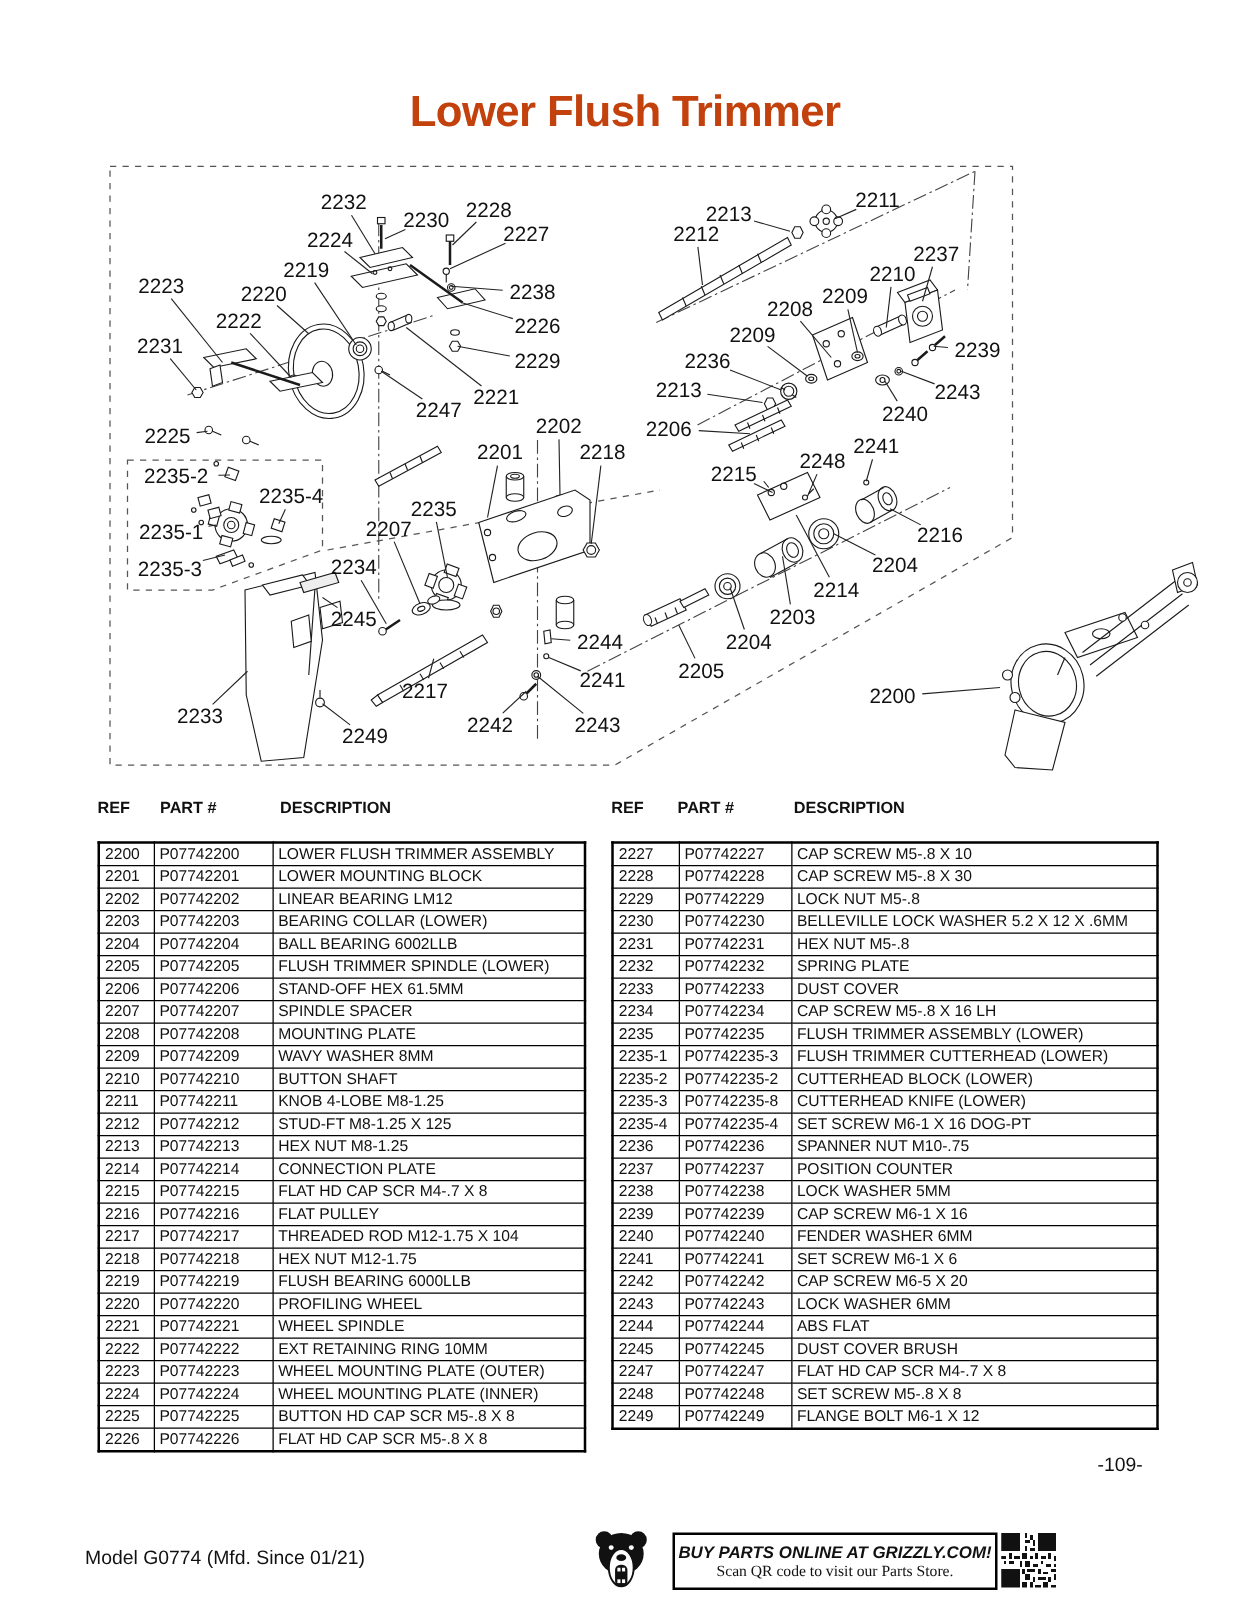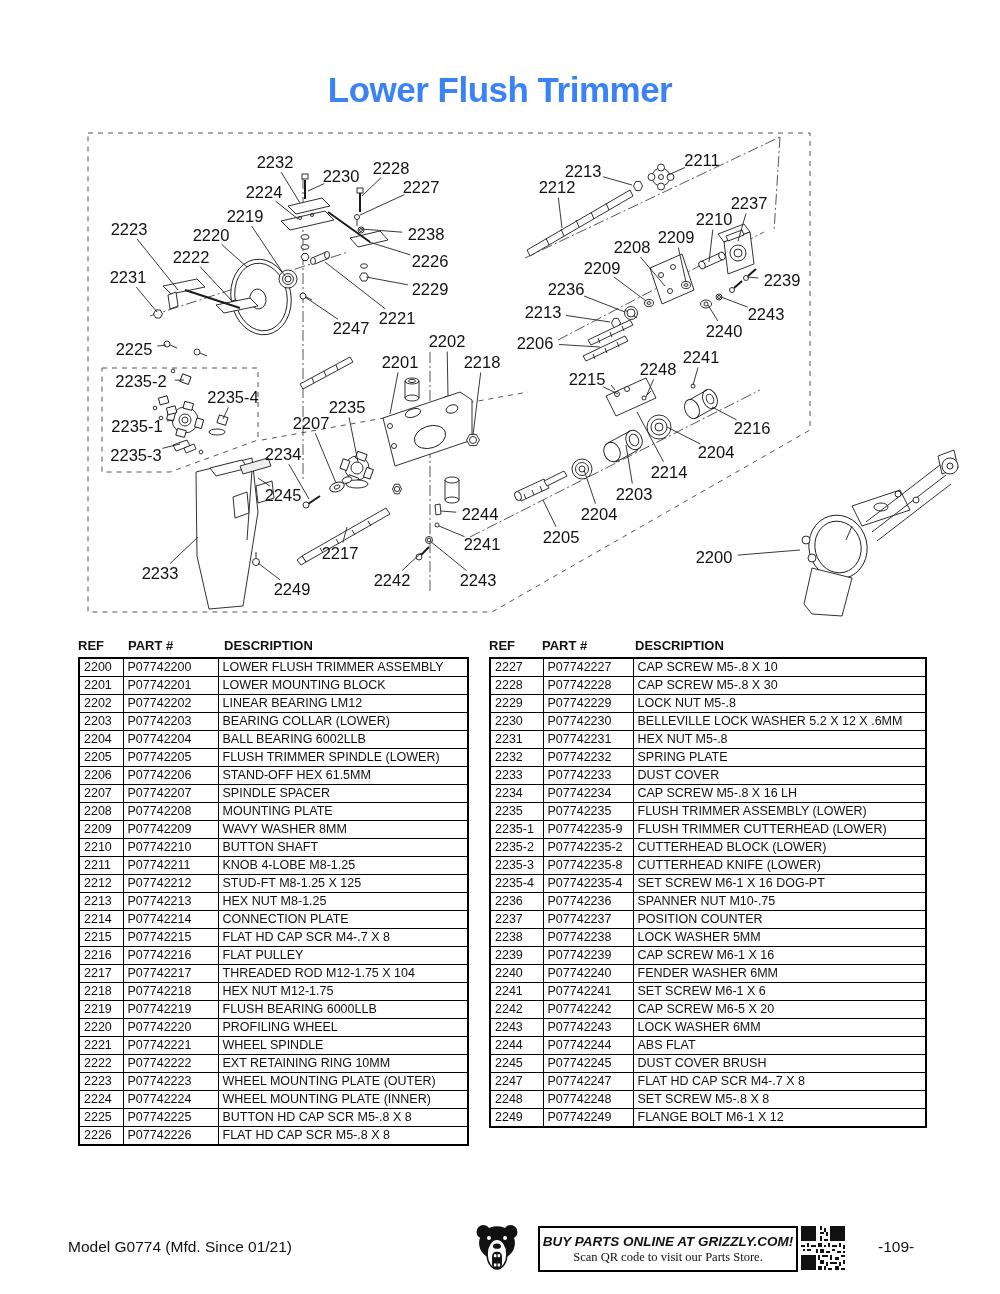--- a/index.html
+++ b/index.html
@@ -2,46 +2,46 @@
 <html><head>
 <meta charset="utf-8">
 <style>
   html,body{margin:0;padding:0;}
   body{
     width:1000px;height:1294px;position:relative;background:#fff;color:#111;
     font-family:"Liberation Sans", sans-serif;overflow:hidden;
   }
   .page-title{
     position:absolute;top:70px;left:0;width:1000px;text-align:center;
-    font-size:35px;font-weight:bold;letter-spacing:-.5px;color:#3b82f6;
+    font-size:35px;font-weight:bold;letter-spacing:-.5px;color:#c2410c;
   }
   svg text.callout{
     font-family:"Liberation Sans", sans-serif;font-size:16.5px;fill:#111;
     text-anchor:middle;
   }
   svg .leader{stroke:#222;stroke-width:.9;fill:none;}
   svg .dashed{stroke:#555;stroke-width:1;fill:none;stroke-dasharray:5 5;}
   svg .dashdot{stroke:#444;stroke-width:.9;fill:none;stroke-dasharray:11 3 2 3;}
   svg .part{fill:#fff;stroke:#1a1a1a;stroke-width:.9;}
   svg .ln{stroke:#1a1a1a;stroke-width:.9;fill:none;}
   svg .thk{stroke:#1a1a1a;stroke-width:2;fill:none;}
   svg .shade{fill:#eee;stroke:#1a1a1a;stroke-width:.9;}
 
   .tablewrap{position:absolute;}
-  .thead{display:flex;font-weight:bold;font-size:13px;margin-bottom:4px;}
+  .thead{display:flex;font-weight:bold;font-size:13px;margin-bottom:20px;}
   table.parts{border-collapse:collapse;table-layout:fixed;border:2px solid #000;}
   table.parts td{
     border:1px solid #000;font-size:12.5px;line-height:15px;padding:1px 3px 1px 4px;
     white-space:nowrap;overflow:hidden;
   }
   #left-table table.parts{width:389px;}
   #right-table table.parts{width:436px;}
 
   .footer-model{position:absolute;left:68px;top:1238px;font-size:15.5px;}
-  .footer-page{position:absolute;left:878px;top:1238px;font-size:15.5px;}
+  .footer-page{position:absolute;left:878px;top:1164px;font-size:15.5px;}
   .bear{position:absolute;left:472px;top:1222px;width:50px;height:52px;}
   .buybox{
     position:absolute;left:538px;top:1226px;width:256px;height:42px;
     border:2px solid #000;text-align:center;display:flex;flex-direction:column;justify-content:center;
   }
   .buybox .l1{font-size:13.5px;font-weight:bold;font-style:italic;}
   .buybox .l2{font-size:12.5px;margin-top:1px;font-family:Liberation Serif, serif;}
   .qr{position:absolute;left:801px;top:1226px;width:44px;height:44px;}
 </style>
 </head>
@@ -640,21 +640,21 @@
           <td>P07742234</td>
           <td>CAP SCREW M5-.8 X 16 LH</td>
         </tr>
         <tr>
           <td>2235</td>
           <td>P07742235</td>
           <td>FLUSH TRIMMER ASSEMBLY (LOWER)</td>
         </tr>
         <tr>
           <td>2235-1</td>
-          <td>P07742235-9</td>
+          <td>P07742235-3</td>
           <td>FLUSH TRIMMER CUTTERHEAD (LOWER)</td>
         </tr>
         <tr>
           <td>2235-2</td>
           <td>P07742235-2</td>
           <td>CUTTERHEAD BLOCK (LOWER)</td>
         </tr>
         <tr>
           <td>2235-3</td>
           <td>P07742235-8</td>

